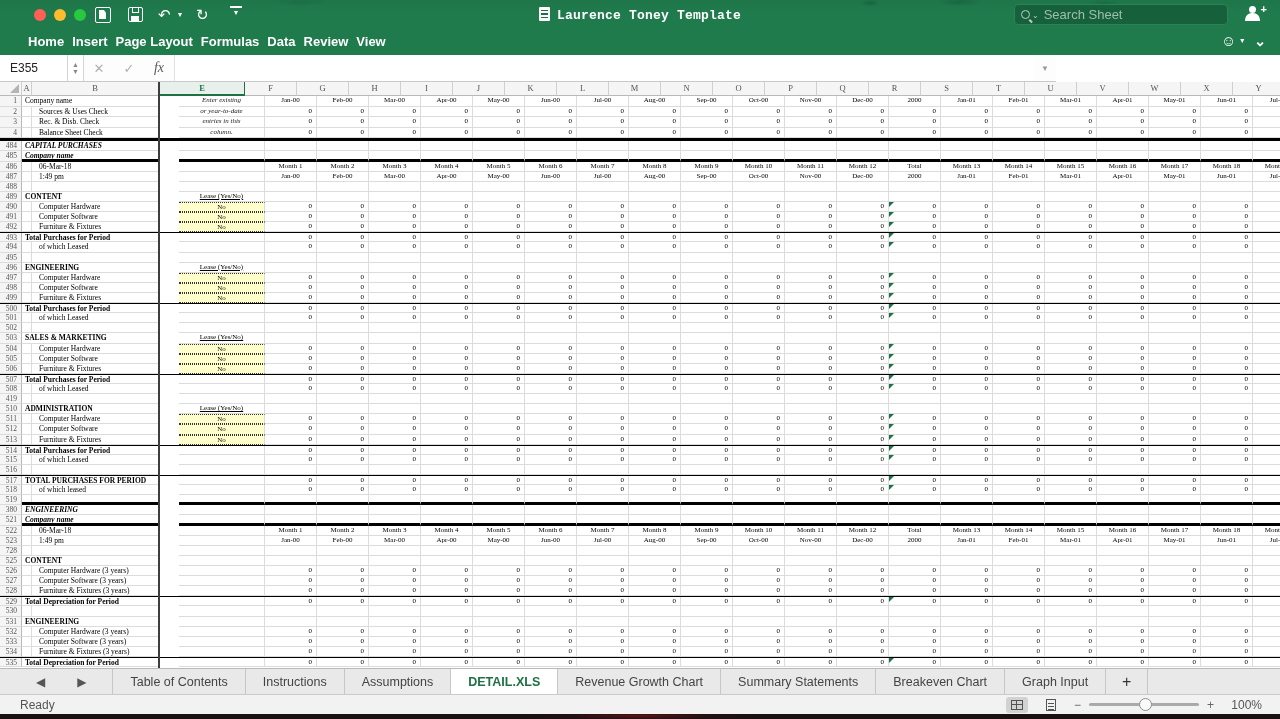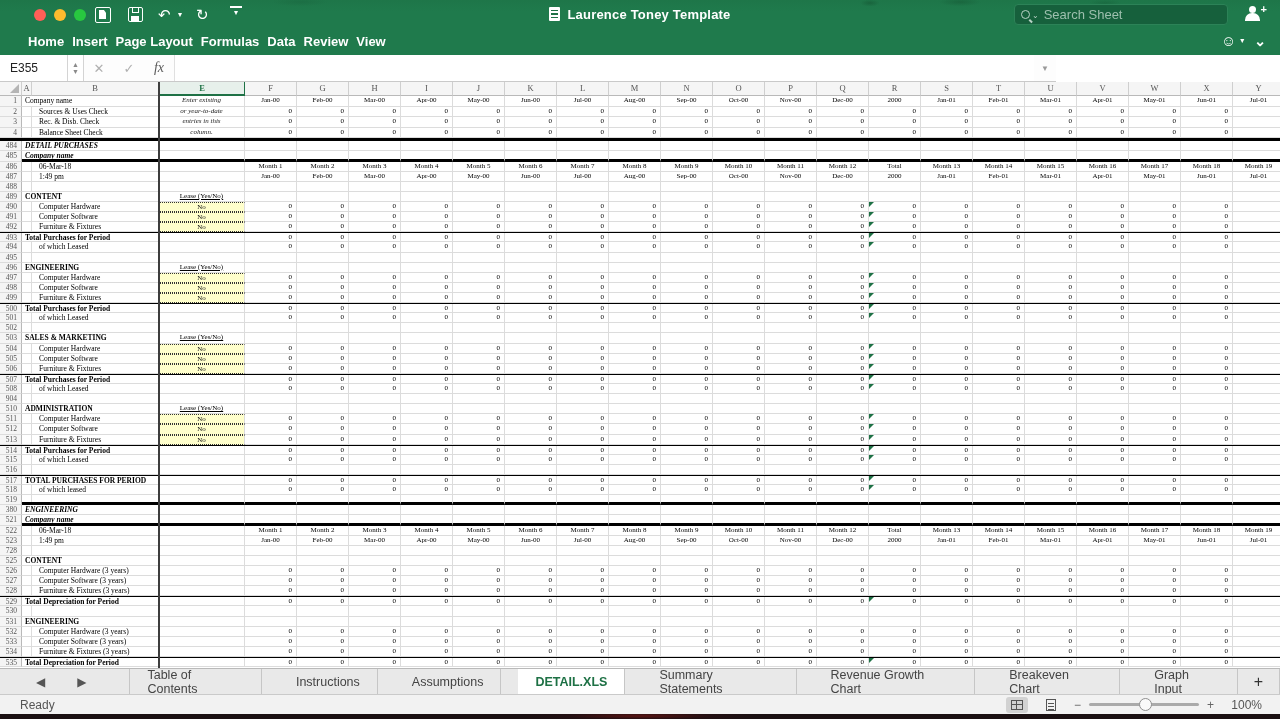--- a/index.html
+++ b/index.html
@@ -28,21 +28,21 @@
      clip-path:polygon(0 0,70% 0,100% 30%,100% 100%,0 100%); }
   #save-icon { left:128px; top:7px; position:absolute; width:15px; height:15px; border:1.5px solid #fff; border-radius:2px; }
   #save-icon i { position:absolute; left:2.5px; top:-1px; width:7px; height:6px; border-left:1.5px solid #fff; border-right:1.5px solid #fff; border-bottom:1.5px solid #fff;}
   #save-icon b { position:absolute; left:2px; bottom:0; width:8px; height:5px; background:#fff; }
   #undo-btn { left:158px; }  #undo-caret { left:178px; top:10px; font-size:8px; position:absolute; color:#fff; }
   #redo-btn { left:196px; }
   #toolbar-more { left:230px; top:6px; position:absolute; color:#fff; text-align:center; }
   #toolbar-more .bar { display:block; width:12px; height:2px; background:#fff; margin-bottom:2px; }
   #toolbar-more .car { font-size:8px; line-height:6px; display:block; }
   #doc-title { position:absolute; top:7px; left:0; width:1280px; text-align:center;
-     color:#fff; font-size:13px; font-weight:bold; letter-spacing:.2px; }
+     color:#fff; font-size:13px; font-weight:bold; letter-spacing:.2px;font-family:Liberation Mono, monospace; }
   #doc-title-icon { display:inline-block; width:11px; height:14px; background:#fff; border-radius:1px;
      vertical-align:-2px; margin-right:7px; position:relative;
      background:linear-gradient(#fff 0 0) , #fff; }
   #doc-title-icon i{ position:absolute; left:2px; top:3px; width:7px; height:8px;
      background:repeating-linear-gradient(180deg,#1e7145 0 1.5px,transparent 1.5px 3.5px); }
   #search-box { position:absolute; left:1014px; top:4px; width:214px; height:21px;
      background:#16603c; border:1px solid #2c8257; border-radius:4px;
      color:#9dbfae; font-size:13px; display:flex; align-items:center; padding:0 6px; }
   #search-box .mag { width:9px; height:9px; border:1.5px solid #b9d2c6; border-radius:50%; position:relative; margin-right:2px;}
   #search-box .mag::after { content:""; position:absolute; left:8px; top:8px; width:4px; height:1.5px;
@@ -89,42 +89,42 @@
   .gr.fz { height:10.6px; }
   .gut { width:22px; flex:none; background:#f5f5f5; border-right:1px solid #b9b9b9; border-bottom:1px solid #dcdcdc;
      font-size:7.5px; color:#555; text-align:right; padding-right:4px; line-height:10px;
      font-family:"Liberation Serif", serif; }
   .lab { width:137px; flex:none; border-bottom:1px solid #dcdcdc; font-size:7.5px; color:#000;
      line-height:9.5px; white-space:nowrap; overflow:visible; padding-left:3px; position:relative; z-index:1; }
   .lab.showA { background:linear-gradient(#dcdcdc,#dcdcdc) 9px 0/1px 100% no-repeat; }
   .lab.i1 { padding-left:17px; }
   .lab.b { font-weight:bold; } .lab.bi { font-weight:bold; font-style:italic; }
   .ec { width:86px; flex:none; border-bottom:1px solid #dcdcdc; border-right:1px solid #dcdcdc;
-     font-size:7px; text-align:center; line-height:9.5px; color:#000; }
+     font-size:7px; text-align:center; line-height:9.5px; color:#000;margin-left:20px; }
   .ec.note { font-style:italic; color:#222; }
   .ec.lease { text-decoration:underline; }
   .ec.yellow { background:#ffffcc; border-top:1px dotted #333; border-bottom:1px dotted #333; color:#111; }
   .mc { width:52px; flex:none; border-bottom:1px solid #dcdcdc; border-right:1px solid #dcdcdc;
      font-size:7px; line-height:9.5px; text-align:center; color:#000; position:relative; }
   .mc.num { text-align:right; padding-right:4px; }
   .mc.bold { font-weight:normal; }
   .mc .tri { position:absolute; left:0; top:0; width:0; height:0;
      border-top:5px solid #1e7145; border-right:5px solid transparent; }
   .gr.bt { border-top:1.2px solid #000; }
   .gr.bt .gut,.gr.bt .lab,.gr.bt .ec,.gr.bt .mc { height:auto; }
   .gr.bb .lab,.gr.bb .ec,.gr.bb .mc { border-bottom:3px solid #000; }
   #fdiv { height:3px; background:#000; width:1280px; }
   #vdiv { position:absolute; left:158px; top:0; width:1.6px; height:586px; background:#3d3d3d; z-index:2; }
 
   
   #tabbar { position:absolute; left:0; top:668px; width:1280px; height:26px; background:#e9e9e9;
      border-top:1px solid #b9b9b9; display:flex; align-items:stretch; font-size:12.5px; color:#444; }
   #tab-nav { display:flex; align-items:center; gap:32px; padding:0 26px 0 36px; color:#555; }
   #tab-nav span { font-size:12px; }
-  .stab { display:flex; align-items:center; padding:0 17px; border-right:1px solid #c6c6c6; cursor:default;margin-left:17px; }
+  .stab { display:flex; align-items:center; padding:0 17px; border-right:1px solid #c6c6c6; cursor:default; }
   .stab:first-of-type { border-left:1px solid #c6c6c6; }
   .stab.active { background:#fff; color:#1e7145; font-weight:bold; border-right:1px solid #c6c6c6; }
   #tab-add { display:flex; align-items:center; padding:0 16px; border-right:1px solid #c6c6c6; font-size:16px; color:#333; }
 
   
   #statusbar { position:absolute; left:0; top:694px; width:1280px; height:20px; background:#f2f2f2;
      border-top:1px solid #cacaca; display:flex; align-items:center; font-size:12px; color:#555; }
   #status-ready { padding-left:20px; }
   #status-right { position:absolute; right:18px; display:flex; align-items:center; gap:12px; }
   .viewico { width:22px; height:16px; border-radius:3px; display:flex; align-items:center; justify-content:center; }
@@ -335,21 +335,21 @@
           <span class="mc num"><span>0</span></span>
           <span class="mc num"><span>0</span></span>
           <span class="mc num"><span>0</span></span>
           <span class="mc"></span>
         </div>
       </div>
     <div id="fdiv"></div>
     <div id="body">
         <div class="gr">
           <span class="gut">484</span>
-          <span class="lab bi">DETAIL PURCHASES</span>
+          <span class="lab bi">CAPITAL PURCHASES</span>
           <span class="ec"></span>
           <span class="mc"></span>
           <span class="mc"></span>
           <span class="mc"></span>
           <span class="mc"></span>
           <span class="mc"></span>
           <span class="mc"></span>
           <span class="mc"></span>
           <span class="mc"></span>
           <span class="mc"></span>
@@ -959,21 +959,21 @@
           <span class="mc num bold"><i class="tri"></i><span>0</span></span>
           <span class="mc num"><span>0</span></span>
           <span class="mc num"><span>0</span></span>
           <span class="mc num"><span>0</span></span>
           <span class="mc num"><span>0</span></span>
           <span class="mc num"><span>0</span></span>
           <span class="mc num"><span>0</span></span>
           <span class="mc"></span>
         </div>
         <div class="gr">
-          <span class="gut">904</span>
+          <span class="gut">419</span>
           <span class="lab showA"></span>
           <span class="ec"></span>
           <span class="mc"></span>
           <span class="mc"></span>
           <span class="mc"></span>
           <span class="mc"></span>
           <span class="mc"></span>
           <span class="mc"></span>
           <span class="mc"></span>
           <span class="mc"></span>
@@ -1647,22 +1647,22 @@
   <div id="tabbar">
     <div id="tab-nav">
       <span>◀</span>
       <span>▶</span>
     </div>
     <div id="tabs-holder" style="display:flex;">
         <div class="stab">Table of Contents</div>
         <div class="stab">Instructions</div>
         <div class="stab">Assumptions</div>
         <div class="stab active">DETAIL.XLS</div>
+        <div class="stab">Revenue Growth Chart</div>
         <div class="stab">Summary Statements</div>
-        <div class="stab">Revenue Growth Chart</div>
         <div class="stab">Breakeven Chart</div>
         <div class="stab">Graph Input</div>
       </div>
     <div id="tab-add">+</div>
   </div>
 
   <div id="statusbar">
     <span id="status-ready">Ready</span>
     <div id="status-right">
       <span class="viewico active">

